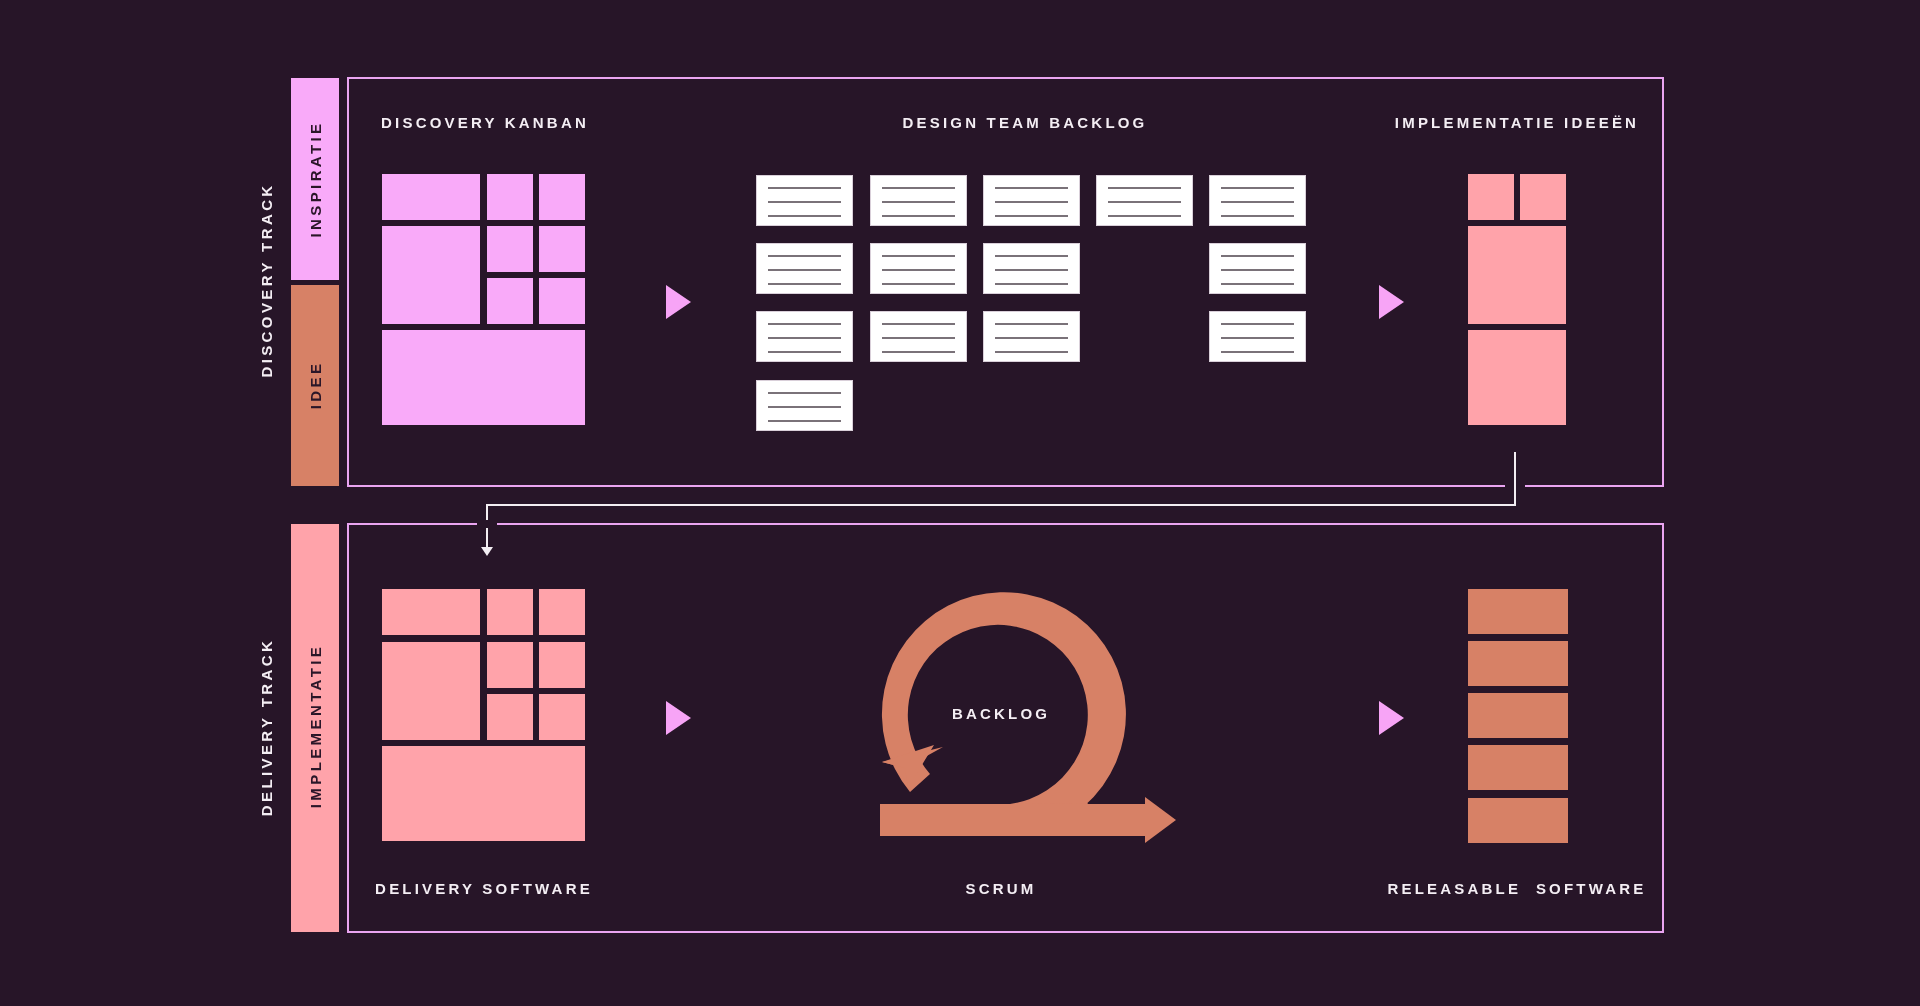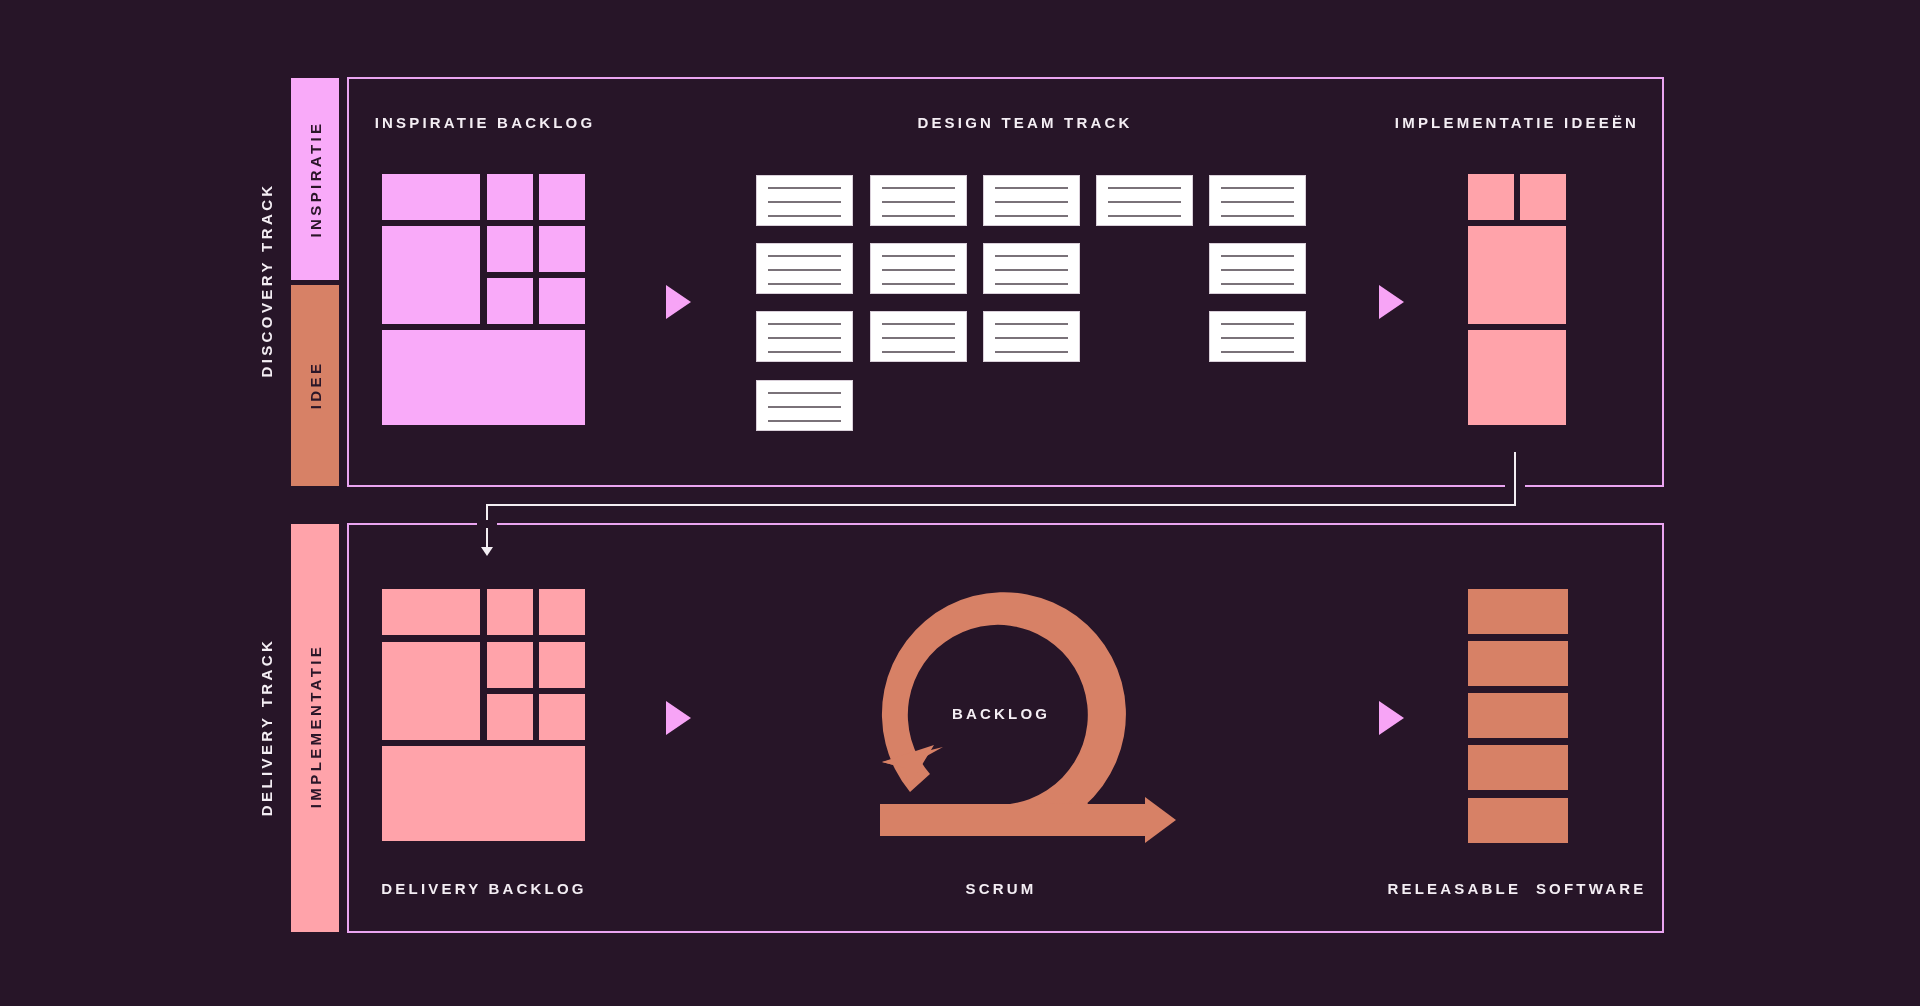--- a/index.html
+++ b/index.html
@@ -62,22 +62,22 @@
   <div class="vlabel" style="left:24px; top:101px; color:#2a1628;">INSPIRATIE</div>
 </div>
 <div class="side-bar" style="left:291px; top:285px; width:48px; height:201px; background:#d78166;">
   <div class="vlabel" style="left:24px; top:100px; color:#2a1628;">IDEE</div>
 </div>
 
 <div class="frame" style="left:347px; top:77px; width:1317px; height:410px;"></div>
 
 <div class="gap-cut" style="left:1505px; top:482px; width:20px; height:8px;"></div>
 
-<div class="label" style="left:485px; top:114px;">INSPIRATIE BACKLOG</div>
-<div class="label" style="left:1025px; top:114px;">DESIGN TEAM TRACK</div>
+<div class="label" style="left:485px; top:114px;">DISCOVERY KANBAN</div>
+<div class="label" style="left:1025px; top:114px;">DESIGN TEAM BACKLOG</div>
 <div class="label" style="left:1517px; top:114px;">IMPLEMENTATIE IDEEËN</div>
 
 <div>
   <div class="tile" style="left:382px;top:174px;width:98px;height:46px;background:#f9aaf9;"></div>
   <div class="tile" style="left:487px;top:174px;width:46px;height:46px;background:#f9aaf9;"></div>
   <div class="tile" style="left:539px;top:174px;width:46px;height:46px;background:#f9aaf9;"></div>
   <div class="tile" style="left:382px;top:226px;width:98px;height:98px;background:#f9aaf9;"></div>
   <div class="tile" style="left:487px;top:226px;width:46px;height:46px;background:#f9aaf9;"></div>
   <div class="tile" style="left:539px;top:226px;width:46px;height:46px;background:#f9aaf9;"></div>
   <div class="tile" style="left:487px;top:278px;width:46px;height:46px;background:#f9aaf9;"></div>
@@ -225,15 +225,15 @@
 <div class="tri" style="left:1379px; top:701px;"></div>
 
 <div>
   <div class="tile" style="left:1468px;top:589px;width:100px;height:45px;background:#d78166;"></div>
   <div class="tile" style="left:1468px;top:641px;width:100px;height:45px;background:#d78166;"></div>
   <div class="tile" style="left:1468px;top:693px;width:100px;height:45px;background:#d78166;"></div>
   <div class="tile" style="left:1468px;top:745px;width:100px;height:45px;background:#d78166;"></div>
   <div class="tile" style="left:1468px;top:798px;width:100px;height:45px;background:#d78166;"></div>
 </div>
 
-<div class="label" style="left:484px; top:880px;">DELIVERY BACKLOG</div>
+<div class="label" style="left:484px; top:880px;">DELIVERY SOFTWARE</div>
 <div class="label" style="left:1001px; top:880px;">SCRUM</div>
 <div class="label" style="left:1517px; top:880px; white-space:pre;">RELEASABLE  SOFTWARE</div>
 
 </body></html>

